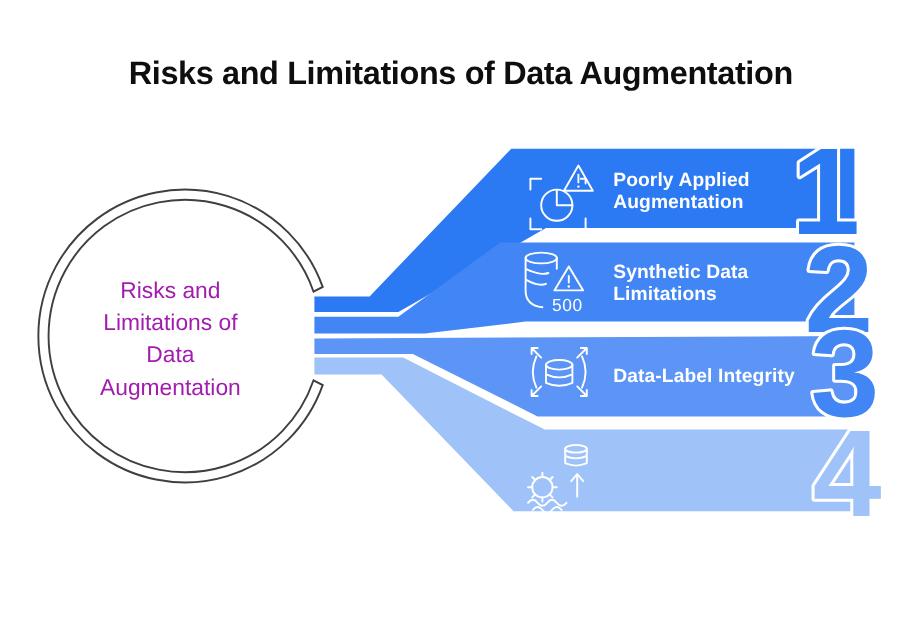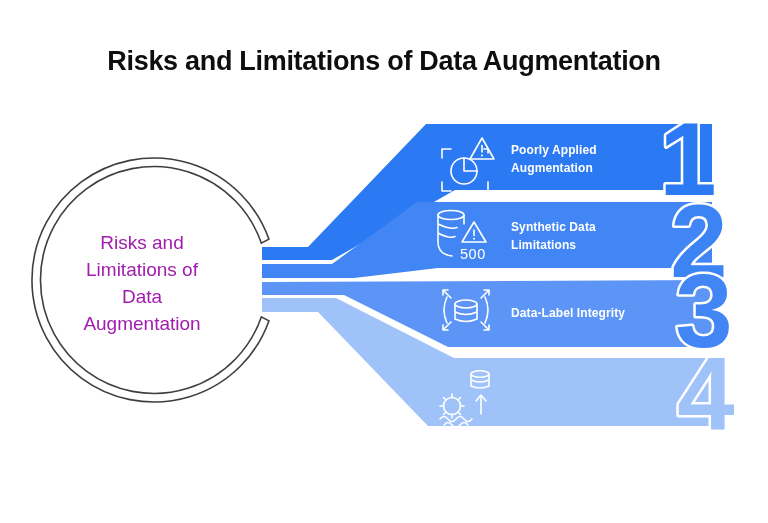--- a/index.html
+++ b/index.html
@@ -41,21 +41,21 @@
     font-size: 19px;
     line-height: 27px;
     color: #a21caf;
     white-space: pre-line;
   }
   .item-label {
     position: absolute;
     left: 511px;
     width: 190px;
     color: #ffffff;
-    font-size: 12px;
+    font-size: 16px;
     font-weight: 600;
     line-height: 17.5px;
     letter-spacing: 0.1px;
     white-space: pre-line;
   }
   .item-label.l1 { top: 142px; }
   .item-label.l2 { top: 219px; }
   .item-label.l3 { top: 305px; }
   .item-label.l4 { top: 377px; }
   .icon-stroke {

